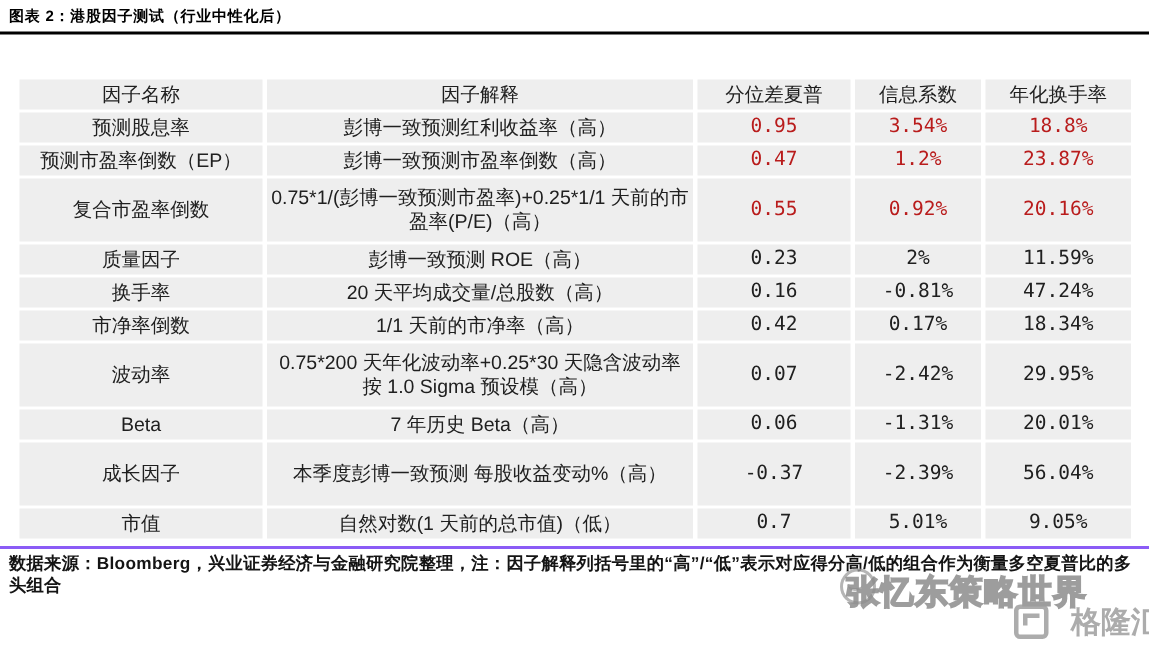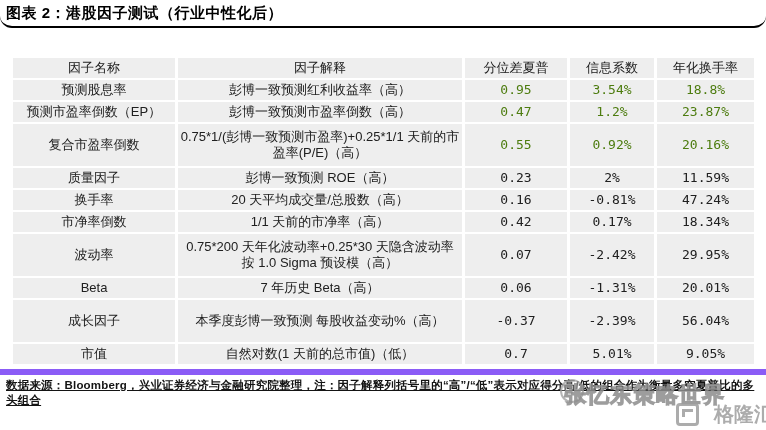--- a/index.html
+++ b/index.html
@@ -3,39 +3,39 @@
 <meta charset="utf-8">
 <style>
   html,body { margin:0; padding:0; }
   body {
     width:766px; height:430px; background:#ffffff; position:relative; overflow:hidden;
     font-family:"Liberation Sans", sans-serif; color:#1c1c1c;
   }
   .fig-header {
     padding:4px 8px 3px 6px;
     border-bottom:2.5px solid #000;
-    font-size:15px; font-weight:bold; color:#000; letter-spacing:0.5px;border-radius:12px;
+    font-size:10px; font-weight:bold; color:#000; letter-spacing:0.5px;
   }
   .table-wrap { margin:11px 10px 0 10px; }
   table.factor {
     border-collapse:separate; border-spacing:3px 2px;
     width:746px; table-layout:fixed; font-size:13px;margin-top:28px;
   }
   table.factor td {
     background:#eeeeee; text-align:center; vertical-align:middle;
     padding:0 2px; height:20px; line-height:1.25; color:#202020;
     overflow:hidden;
   }
   tr.tall td { height:42px; }
   td.num { font-family:"DejaVu Sans Mono", monospace; font-size:13px; }
-  tr.hl td.num { color:#4d7c0f; }
+  tr.hl td.num { color:#b91c1c; }
   .footnote {
-    margin-top:3px; border-top:6px solid #8b5cf6;
+    margin-top:3px; border-top:2px solid #8b5cf6;
     padding:3px 8px 0 6px; font-size:11.5px; line-height:1.3;
-    font-weight:bold; color:#141414; letter-spacing:0.2px;text-decoration:underline;
+    font-weight:bold; color:#141414; letter-spacing:0.2px;
   }
   
   .wm-emblem {
     position:absolute; left:560px; top:379px; width:20px; height:20px;
     border:2px solid rgba(150,150,150,0.7); border-radius:50%;
     background:rgba(255,255,255,0.2);
   }
   .wm-emblem::after {
     content:""; position:absolute; left:3px; top:5px; width:10px; height:6px;
     border-bottom:2px solid rgba(150,150,150,0.7); border-radius:50%;

